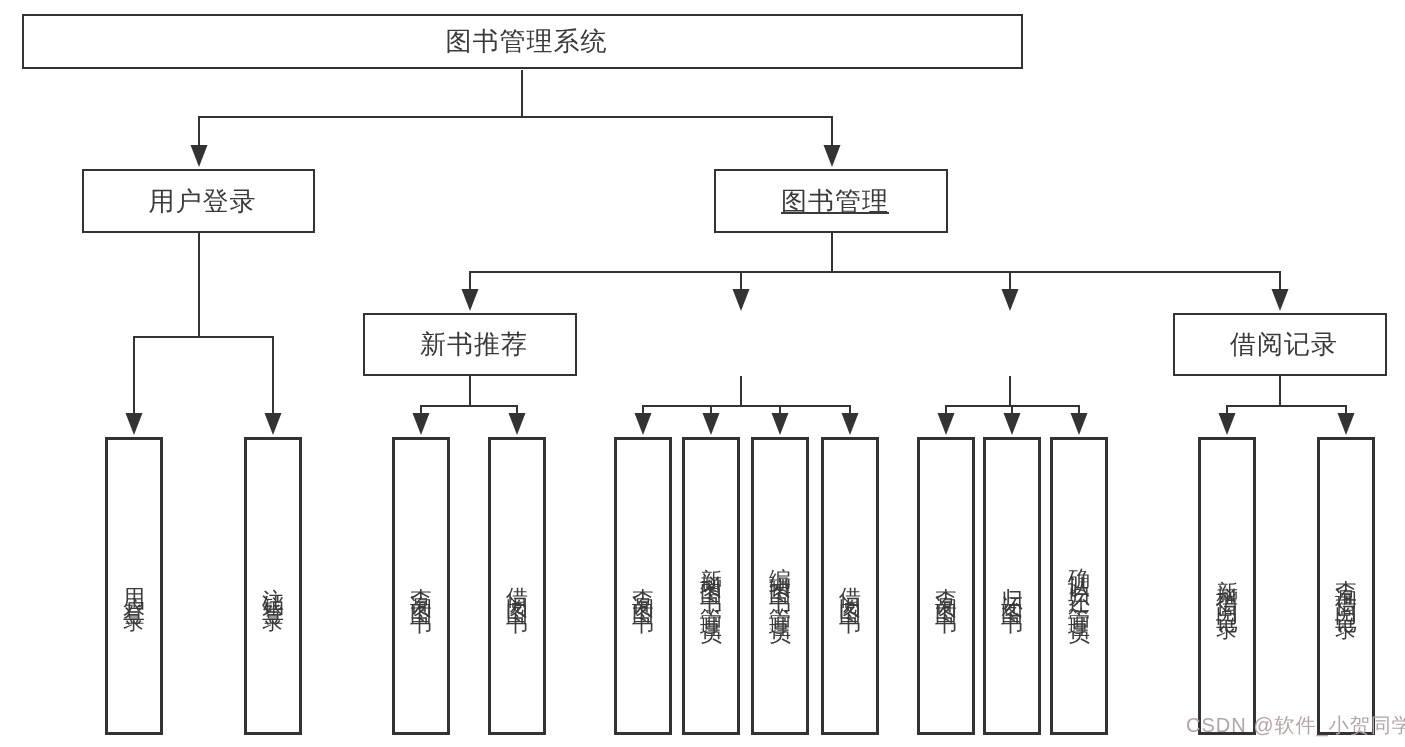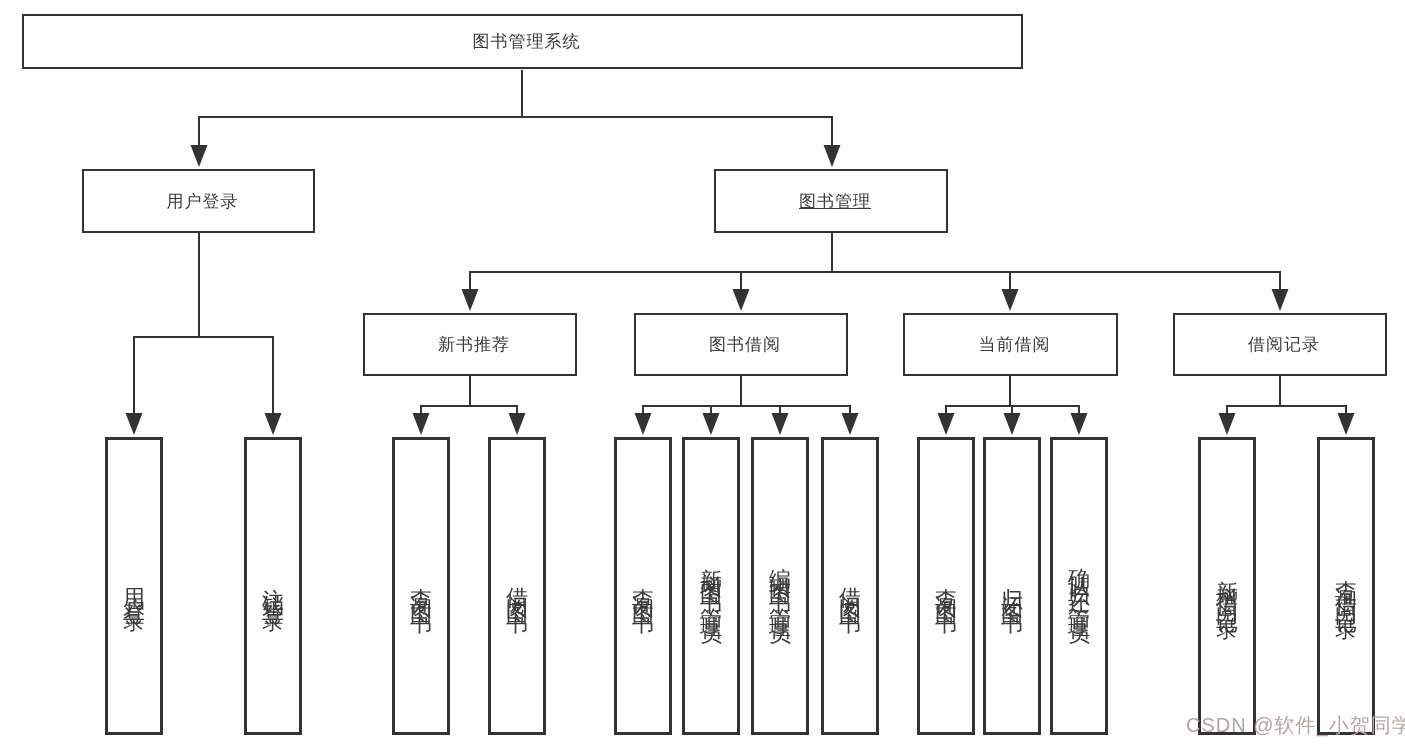--- a/index.html
+++ b/index.html
@@ -22,21 +22,21 @@
   svg.connectors polygon{fill:var(--line);stroke:none;}
   .node{
     position:absolute;
     background:var(--background);
     border:2px solid var(--line);
     display:flex;
     align-items:center;
     justify-content:center;
     color:var(--text);
   }
-  .hbox{font-size:17px;letter-spacing:1px;padding-left:8px;}
+  .hbox{font-size:26px;letter-spacing:1px;padding-left:8px;}
   .root-box{border-width:2px;}
   .vbox{border-width:3px;}
   .vbox .vlabel{
     writing-mode:vertical-rl;
     text-orientation:mixed;
     font-size:22px;
     letter-spacing:8px;
     line-height:1;
     white-space:nowrap;
   }
@@ -105,26 +105,20 @@
   <div class="node hbox" style="left:82px;top:169px;width:233px;height:64px;">
     <span>用户登录</span>
   </div>
   <div class="node hbox" style="left:714px;top:169px;width:234px;height:64px;text-decoration:underline;">
     <span>图书管理</span>
   </div>
 
   <div class="node hbox" style="left:363px;top:313px;width:214px;height:63px;font-family:Liberation Mono, monospace;">
     <span>新书推荐</span>
   </div>
-  <div class="node hbox" style="left:634px;top:313px;width:214px;height:63px;">
-    <span>图书借阅</span>
-  </div>
-  <div class="node hbox" style="left:903px;top:313px;width:215px;height:63px;">
-    <span>当前借阅</span>
-  </div>
   <div class="node hbox" style="left:1173px;top:313px;width:214px;height:63px;">
     <span>借阅记录</span>
   </div>
 
   <div class="node vbox" style="left:105px;top:437px;width:58px;height:298px;">
     <span class="vlabel">用户登录</span>
   </div>
   <div class="node vbox" style="left:244px;top:437px;width:58px;height:298px;">
     <span class="vlabel">注销登录</span>
   </div>

